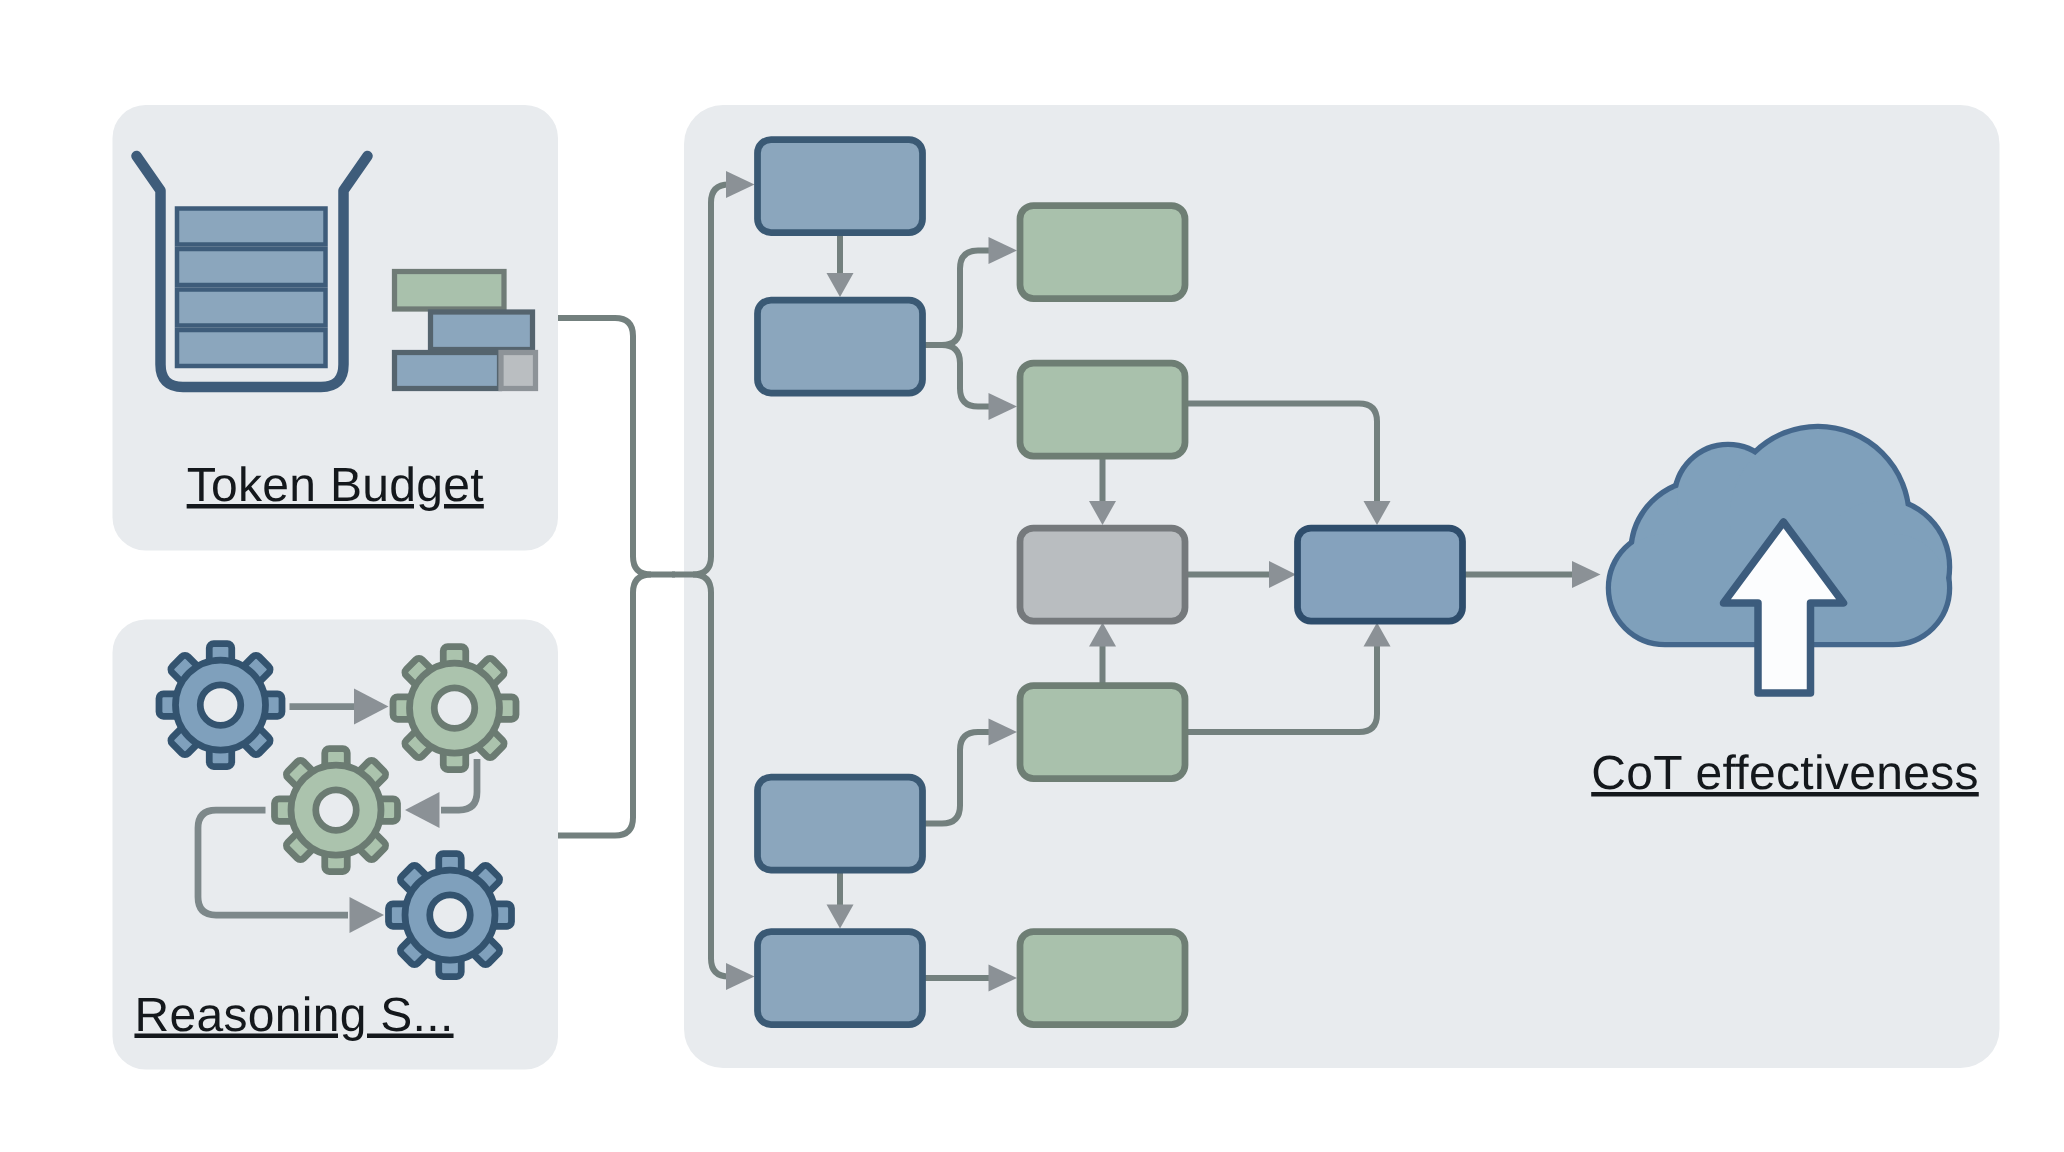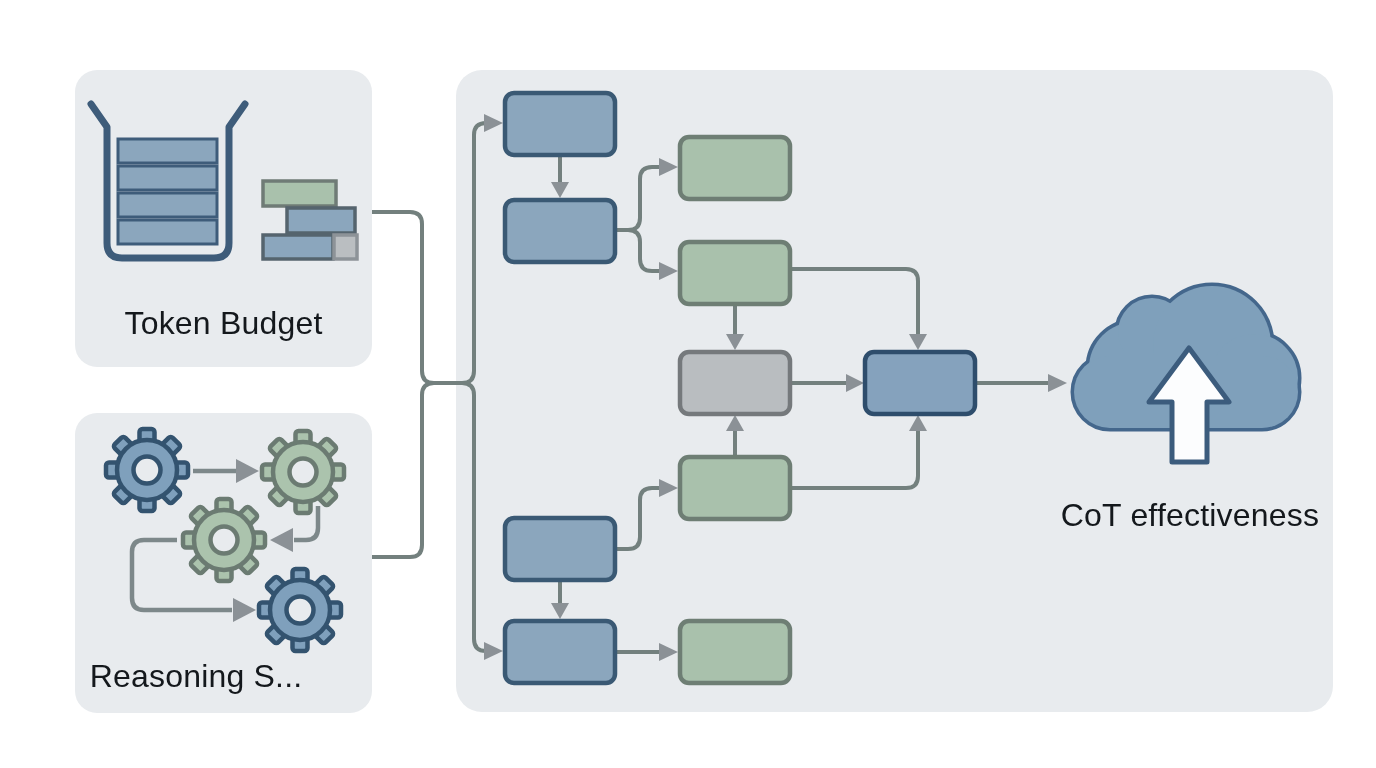--- a/index.html
+++ b/index.html
@@ -9,21 +9,21 @@
     font-family:"Liberation Sans", sans-serif;
   }
   .panel{
     position:absolute;background:#e8ebee;border-radius:22px;
   }
   #panel-token{left:75px;top:70px;width:297px;height:297px;}
   #panel-reasoning{left:75px;top:413px;width:297px;height:300px;}
   #panel-main{left:456px;top:70px;width:877px;height:642px;border-radius:26px;}
   .caption{
     position:absolute;color:#14181c;font-size:32px;line-height:1.15;
-    text-align:center;letter-spacing:0.2px;white-space:nowrap;
+    text-align:center;letter-spacing:0.2px;white-space:nowrap;text-decoration:underline;
   }
   #caption-token{left:75px;top:305px;width:297px;}
   #caption-reasoning{left:75px;top:658px;width:242px;}
   #caption-cot{left:1040px;top:497px;width:300px;}
   #diagram-svg{position:absolute;left:0;top:0;}
 </style>
 </head>
 <body>
 
 <div class="panel" id="panel-token"></div>

